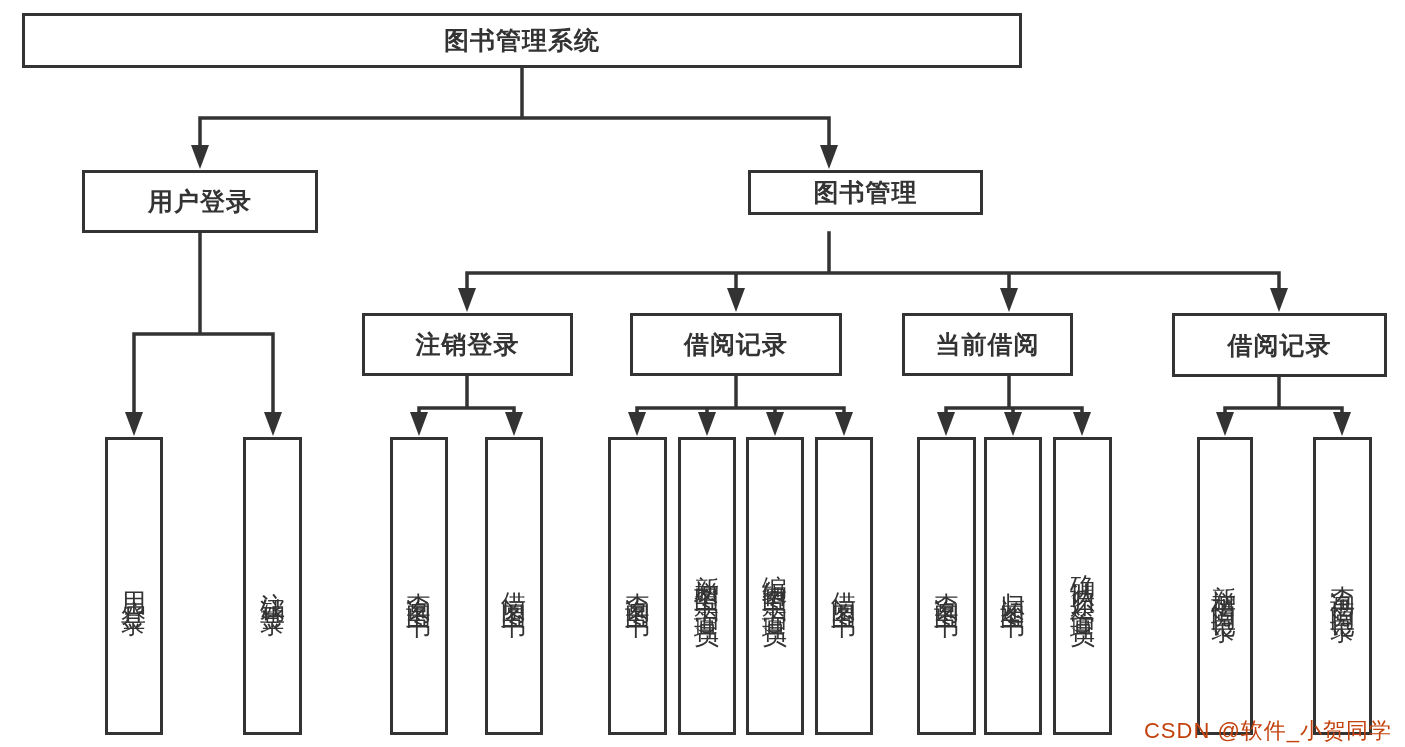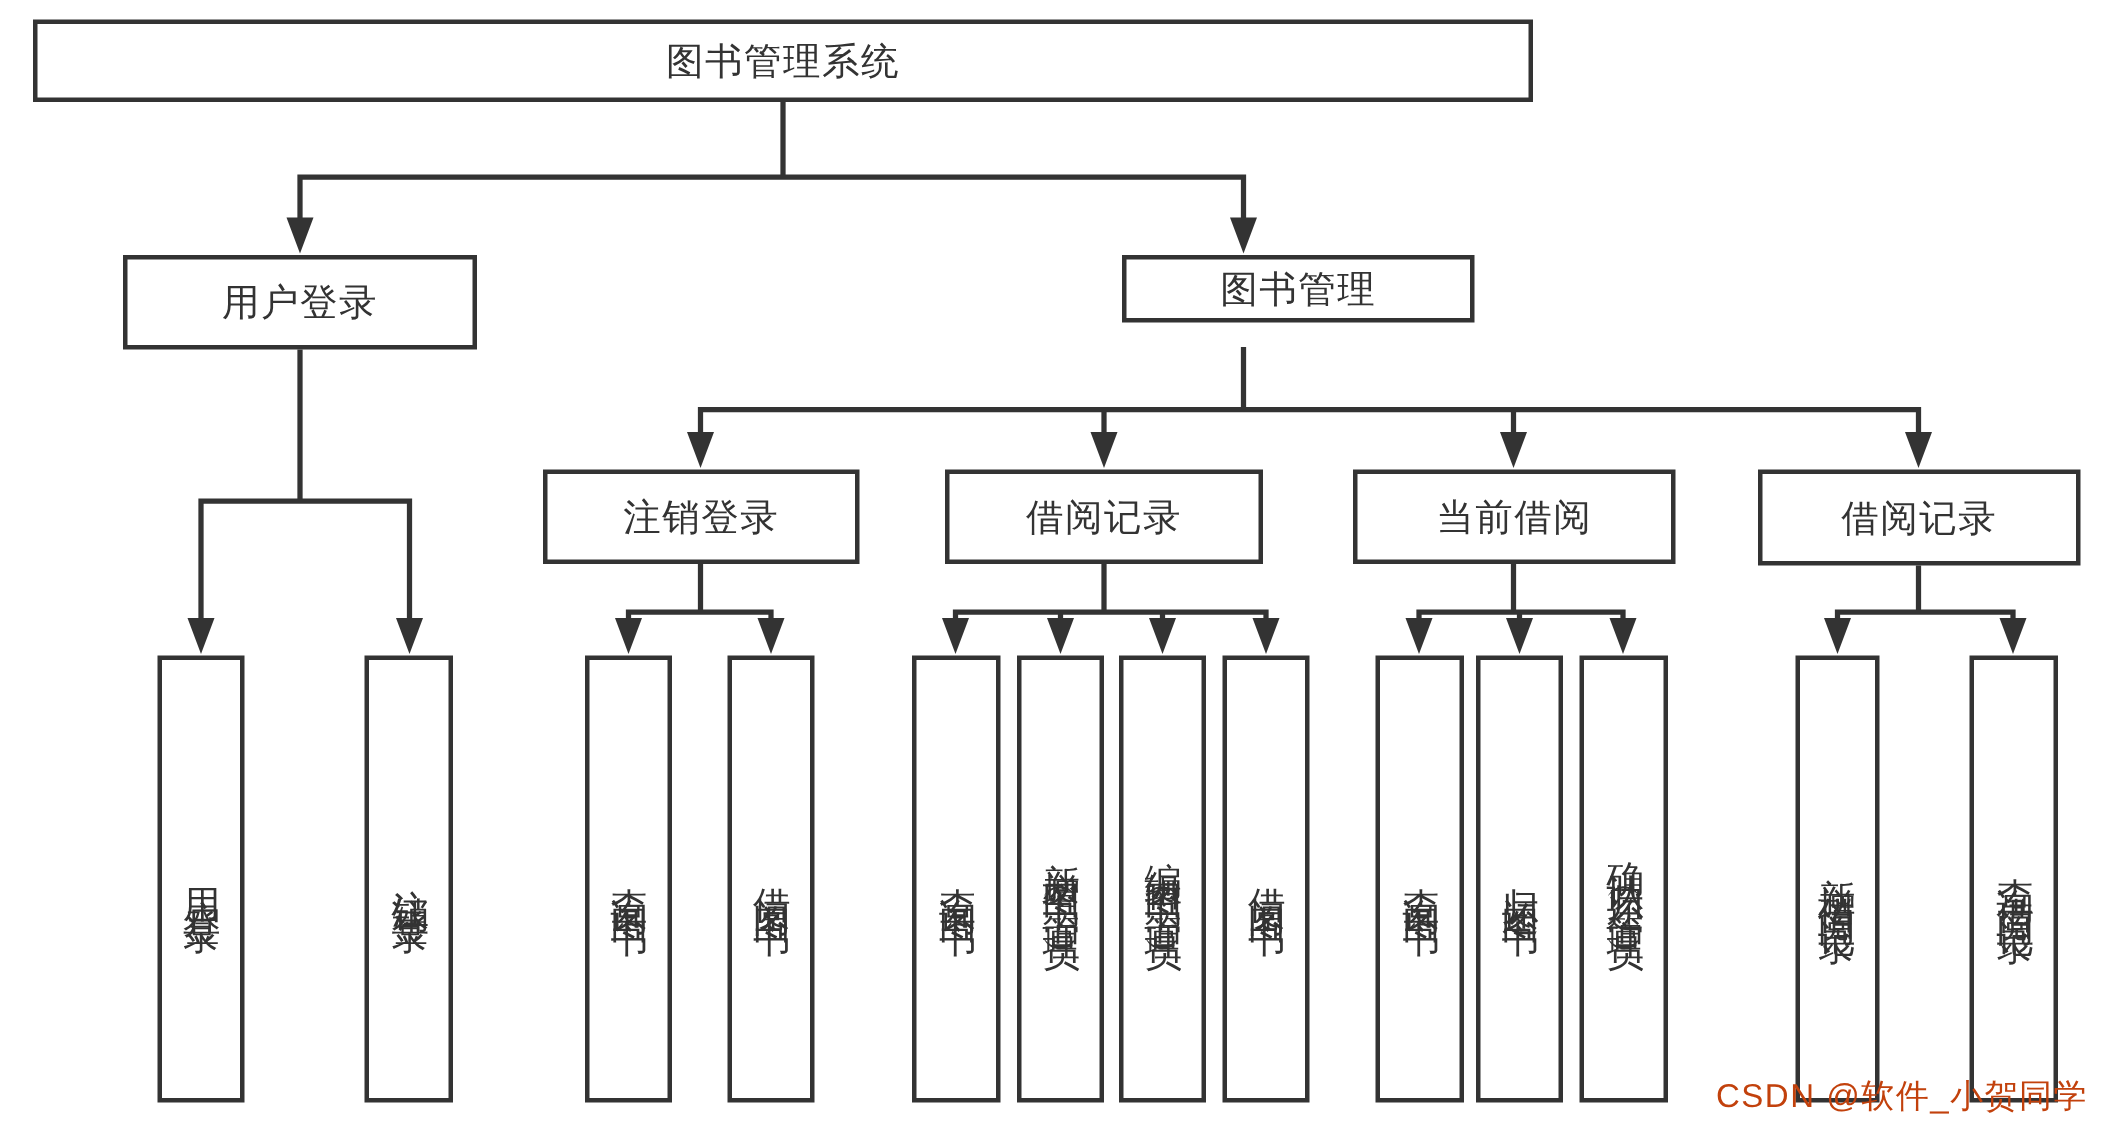--- a/index.html
+++ b/index.html
@@ -24,36 +24,37 @@
     box-sizing: border-box;
     z-index: 1;
   }
   .hbox {
     display: flex;
     align-items: center;
     justify-content: center;
     font-size: 25px;
     letter-spacing: 1px;
     white-space: nowrap;
+    font-weight: bold;
   }
   .vbox {
     writing-mode: vertical-rl;
     text-orientation: mixed;
     text-align: center;
     font-size: 25px;
     letter-spacing: 7px;
     line-height: 52px;
   }
   
   #n-root        { left: 22px;   top: 13px;  width: 1000px; height: 55px; }
   #n-login       { left: 82px;   top: 170px; width: 236px;  height: 63px; }
   #n-bookmgmt    { left: 712px;  top: 170px; width: 235px;  height: 45px; margin-left: 36px; }
   #n-newbook     { left: 362px;  top: 313px; width: 211px;  height: 63px; }
   #n-borrow      { left: 630px;  top: 313px; width: 212px;  height: 63px; }
-  #n-current     { left: 902px;  top: 313px; width: 215px;  height: 63px; text-align: right; }
+  #n-current     { left: 902px;  top: 313px; width: 171px;  height: 63px; text-align: right; }
   #n-records     { left: 1172px; top: 313px; width: 215px;  height: 64px; }
   .leaf          { top: 437px; height: 298px; }
   #l-userlogin   { left: 105px;  width: 58px; }
   #l-logout      { left: 243px;  width: 59px; }
   #l-query1      { left: 390px;  width: 58px; }
   #l-borrow1     { left: 485px;  width: 58px; }
   #l-query2      { left: 608px;  width: 59px; }
   #l-addbook     { left: 678px;  width: 58px; }
   #l-editbook    { left: 746px;  width: 58px; }
   #l-borrow2     { left: 815px;  width: 58px; }

